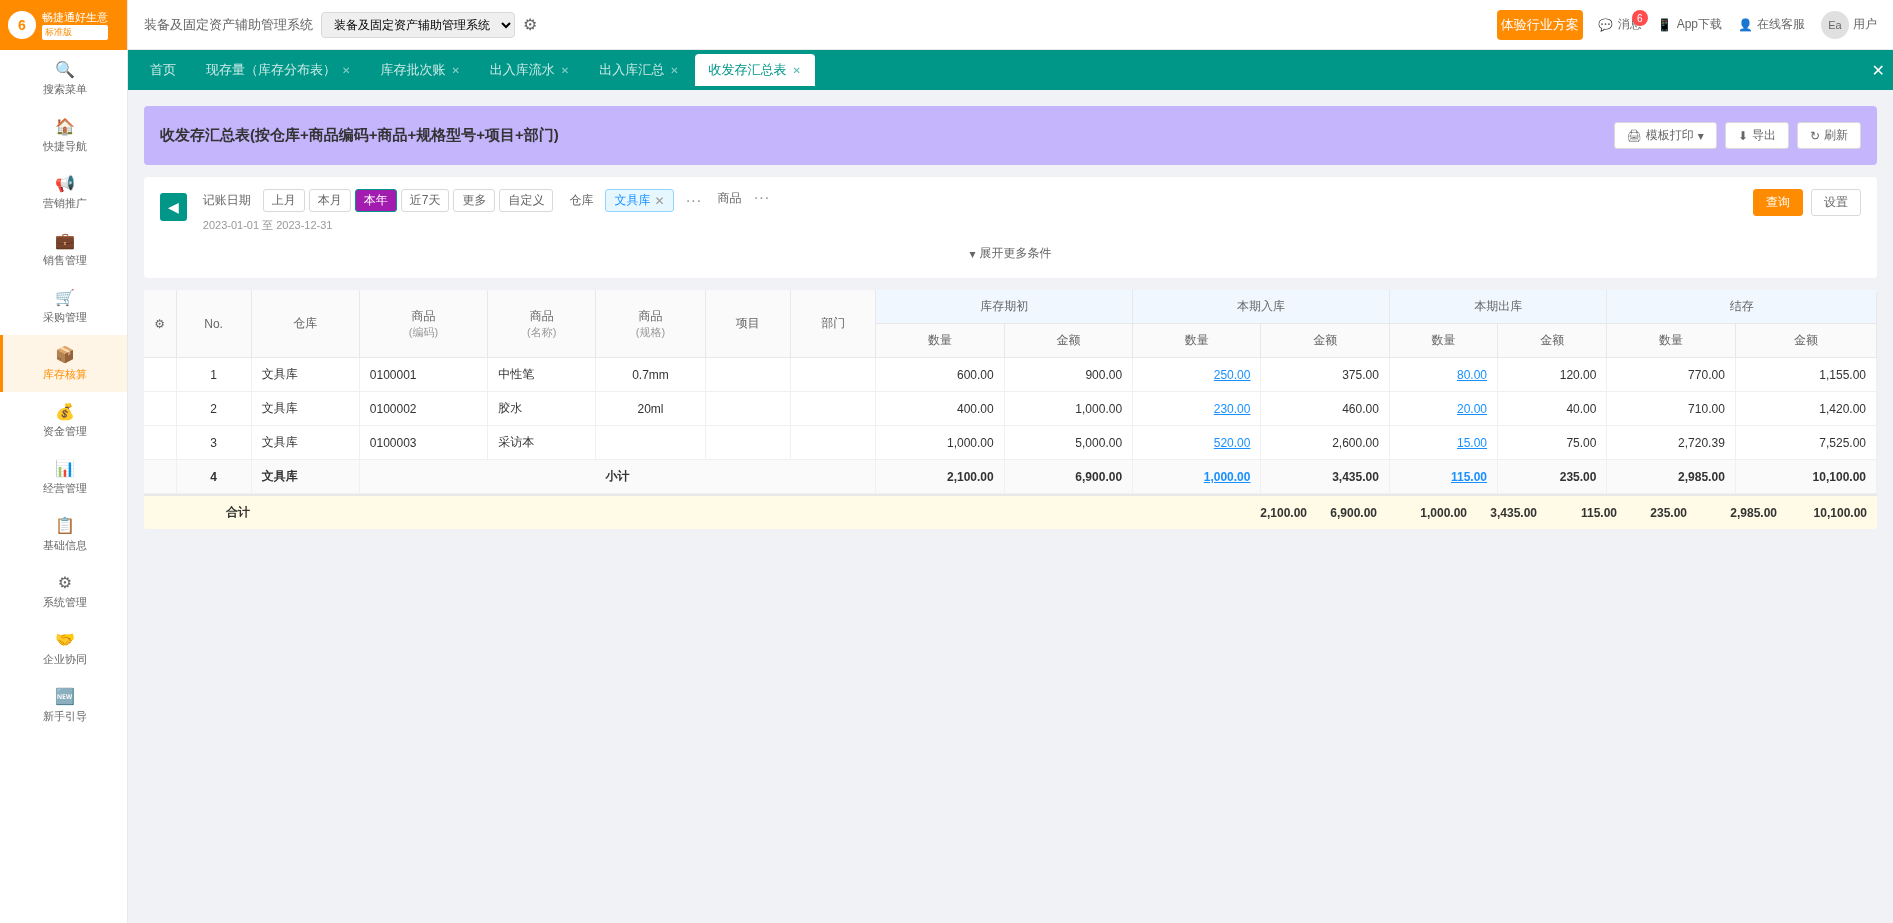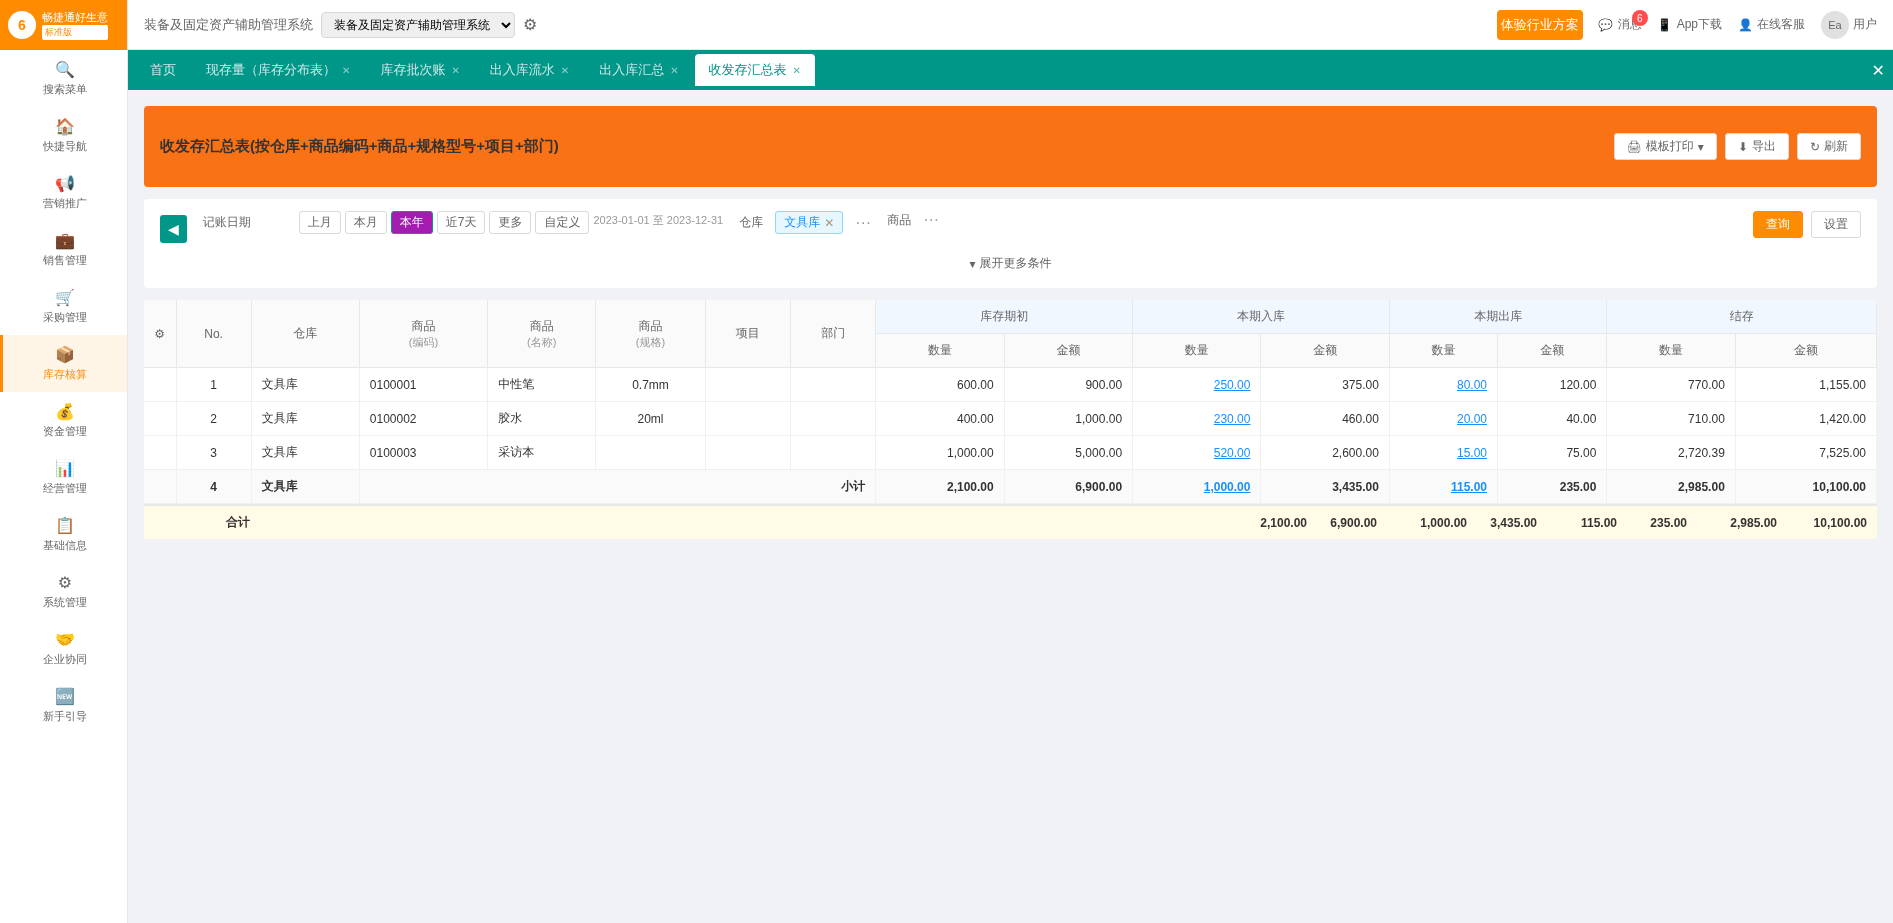--- a/index.html
+++ b/index.html
@@ -33,28 +33,28 @@
     .tab-bar { background: #009688; display: flex; align-items: center; padding: 0 8px; height: 40px; gap: 2px; }
     .tab { display: flex; align-items: center; gap: 6px; padding: 0 14px; height: 32px; border-radius: 4px 4px 0 0; cursor: pointer; color: rgba(255,255,255,0.8); font-size: 13px; white-space: nowrap; }
     .tab.active { background: #fff; color: #009688; }
     .tab-close { font-size: 10px; color: inherit; opacity: 0.7; cursor: pointer; }
     .tab-bar-close { margin-left: auto; color: #fff; cursor: pointer; font-size: 16px; }
 
     
     .page-content { flex: 1; background: #f0f2f5; overflow-y: auto; padding: 16px; }
 
     
-    .page-title-bar { background: #f97316; padding: 27px 16px; margin-bottom: 12px; border-radius: 4px; }
+    .page-title-bar { background: #c4b5fd; padding: 16px 16px; margin-bottom: 12px; border-radius: 4px; }
     .page-title { font-size: 15px; font-weight: bold; color: #333; }
 
     
     .filter-bar { background: #fff; padding: 12px 16px; margin-bottom: 12px; border-radius: 4px; }
     .filter-row { display: flex; align-items: center; gap: 12px; flex-wrap: wrap; }
     .filter-label { color: #666; font-size: 12px; white-space: nowrap; }
-    .date-shortcuts { display: flex; gap: 4px; align-items: center; margin-left: 36px; }
+    .date-shortcuts { display: flex; gap: 4px; align-items: center; }
     .date-btn { padding: 2px 8px; border: 1px solid #d9d9d9; border-radius: 3px; cursor: pointer; font-size: 12px; color: #666; background: #fff; }
     .date-btn.active { background: #a21caf; color: #fff; border-color: #009688; }
     .date-range { color: #999; font-size: 11px; margin-top: 2px; }
     .warehouse-tag { display: flex; align-items: center; gap: 4px; background: #e6f7ff; border: 1px solid #91d5ff; border-radius: 3px; padding: 2px 8px; font-size: 12px; color: #1890ff; }
     .warehouse-tag-close { cursor: pointer; color: #999; }
     .filter-more { color: #999; cursor: pointer; font-size: 16px; }
     .action-btns { display: flex; gap: 8px; align-items: center; }
     .btn-action { display: flex; align-items: center; gap: 4px; padding: 4px 12px; border: 1px solid #d9d9d9; border-radius: 3px; cursor: pointer; font-size: 12px; background: #fff; color: #666; }
     .btn-primary { background: #ff8c00; color: #fff; border-color: #ff8c00; }
     .expand-btn { display: flex; align-items: center; gap: 4px; color: #666; cursor: pointer; font-size: 12px; border: none; background: none; padding: 4px 8px; }
@@ -224,21 +224,21 @@
       </div>
     </div>
 
     <div class="filter-bar">
       <div style="display:flex;align-items:flex-start;gap:16px;flex-wrap:wrap;">
 
         <div style="display:flex;align-items:center;padding-top:4px;">
           <button style="background:#009688;color:#fff;border:none;border-radius:3px;padding:6px 8px;cursor:pointer;font-size:14px;">◀</button>
         </div>
 
-        <div style="display:flex;flex-direction:row;gap:4px;">
+        <div style="display:flex;flex-direction:column;gap:4px;">
           <div class="filter-row">
             <span class="filter-label">记账日期</span>
             <div class="date-shortcuts">
               <button class="date-btn">上月</button>
               <button class="date-btn">本月</button>
               <button class="date-btn active">本年</button>
               <button class="date-btn">近7天</button>
               <button class="date-btn">更多</button>
               <button class="date-btn">自定义</button>
             </div>
@@ -362,21 +362,21 @@
             <td class="num-col"><span class="link-text">15.00</span></td>
             <td class="num-col">75.00</td>
             <td class="num-col">2,720.39</td>
             <td class="num-col">7,525.00</td>
           </tr>
 
           <tr class="subtotal-row">
             <td></td>
             <td>4</td>
             <td class="col-warehouse">文具库</td>
-            <td colspan="5" style="text-align:right;">小计</td>
+            <td colspan="5" style="text-align:center;">小计</td>
             <td class="num-col">2,100.00</td>
             <td class="num-col">6,900.00</td>
             <td class="num-col"><span class="link-text">1,000.00</span></td>
             <td class="num-col">3,435.00</td>
             <td class="num-col"><span class="link-text">115.00</span></td>
             <td class="num-col">235.00</td>
             <td class="num-col">2,985.00</td>
             <td class="num-col">10,100.00</td>
           </tr>
         </tbody>

